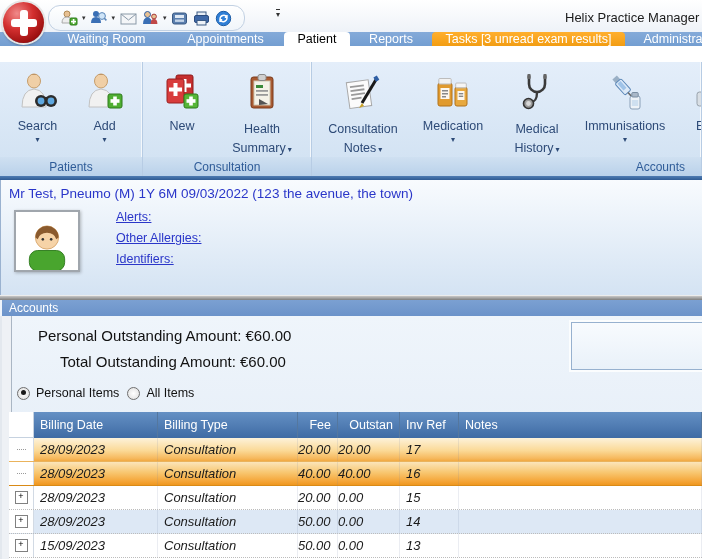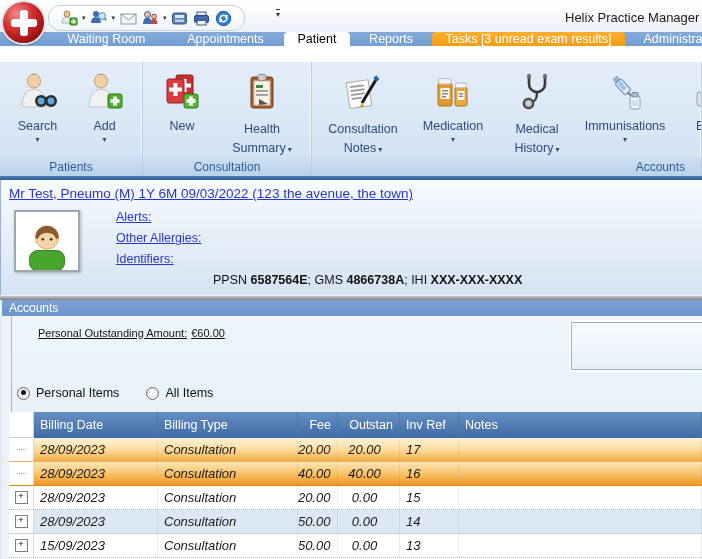--- a/index.html
+++ b/index.html
@@ -48,59 +48,59 @@
   .caret-inline .lblwrap{text-align:center;}
   .caret-inline .btn-caret{display:inline;margin-left:2px;}
   .group-label{height:19px;display:flex;align-items:center;justify-content:center;font-size:12px;color:#2f5c98;
     background:linear-gradient(#cfe0f1,#b9d1ea);}
   .g-clinical .group-label{justify-content:flex-end;padding-right:16px;}
   .ribbon-bottom{position:absolute;left:0;top:176px;right:0;height:4px;background:linear-gradient(#4f7cb2,#2f5b94);}
 
   
   .banner{position:absolute;left:0;top:180px;right:0;height:115px;
     background:linear-gradient(#f8fbfe,#d4e3f3);border-left:1px solid #9ab2d0;}
-  .patient-link{position:absolute;left:8px;top:6px;font-size:13.5px;color:#2a36c9;text-decoration:underline;white-space:nowrap;cursor:pointer;}
+  .patient-link{position:absolute;left:8px;top:6px;font-size:13.5px;color:#2a36c9;white-space:nowrap;cursor:pointer;}
   .avatar{position:absolute;left:13px;top:30px;width:62px;height:58px;background:#fff;border:2px solid #a0a6ad;
     box-shadow:1px 1px 3px rgba(0,0,0,.25);display:flex;align-items:flex-end;justify-content:center;overflow:hidden;}
   .banner-links{position:absolute;left:115px;top:30px;display:flex;flex-direction:column;}
   .banner-links a{font-size:12.5px;color:#2a36c9;text-decoration:underline;height:21px;cursor:pointer;}
   .identifiers{position:absolute;left:212px;top:93px;font-size:12.5px;color:#121212;white-space:nowrap;}
   .identifiers b{font-weight:bold;}
 
   
   .splitter{position:absolute;left:0;top:295px;right:0;height:5px;background:linear-gradient(#c7c7c7,#6d6d6d);
     border-top:1px solid #ececec;cursor:row-resize;}
   .accounts-header{position:absolute;left:0;top:300px;right:0;height:16px;line-height:16px;padding-left:7px;
     font-size:12px;color:#fff;background:linear-gradient(#7ba0d2,#6b93ca);border-left:2px solid #eef4fb;}
   .accounts-body{position:absolute;left:0;top:316px;right:0;bottom:0;background:linear-gradient(#eff5fb,#dfe9f5);}
   .left-strip{position:absolute;left:0;top:0;bottom:0;width:9px;background:#eef1f5;
     border-left:2px solid #e3e8ee;border-right:1px solid #aab6c4;}
-  .amount{position:absolute;font-size:11px;color:#111;text-decoration:underline;}
+  .amount{position:absolute;font-size:15px;color:#111;}
   .amount .val{margin-left:4px;}
   .amount-personal{left:38px;top:11px;}
   .amount-total{left:60px;top:37px;}
   .empty-panel{position:absolute;left:571px;top:6px;width:140px;height:46px;
     background:linear-gradient(#f8fbfe,#e9f1f9);border:1px solid #97b1cf;box-shadow:0 0 0 2px #fbfdfe;}
-  .filters{position:absolute;left:17px;top:70px;display:flex;gap:27px;align-items:center;font-size:12.5px;color:#111;}
+  .filters{position:absolute;left:17px;top:70px;display:flex;gap:8px;align-items:center;font-size:12.5px;color:#111;}
   .filter{display:flex;align-items:center;cursor:pointer;}
   .radio{width:11px;height:11px;border-radius:50%;border:1px solid #6f6f6f;background:radial-gradient(#ffffff,#dcdcdc);
     display:inline-block;margin-right:6px;position:relative;}
   .radio.selected::after{content:"";position:absolute;left:2.5px;top:2.5px;width:5px;height:5px;border-radius:50%;background:#1a1a1a;}
 
   
   .billing-table{position:absolute;left:9px;top:96px;right:0;}
   .t-header,.t-row{display:grid;grid-template-columns:25px 124px 140px 40px 62px 59px 1fr;}
   .t-header{height:26px;}
   .h-gutter{background:#fff;border-right:1px solid #c6d2e0;border-bottom:1px solid #c6d2e0;}
   .h-cell{background:linear-gradient(#6490c4,#3f6ba4);color:#fff;font-size:12.5px;line-height:26px;
     padding-left:6px;border-right:1px solid #54779f;white-space:nowrap;overflow:hidden;cursor:pointer;}
   .h-cell.num{text-align:right;padding-right:6px;padding-left:0;}
   .t-row{height:23px;font-size:13px;color:#1b1b1b;align-items:center;}
   .cell{padding-left:6px;white-space:nowrap;overflow:hidden;border-right:1px solid rgba(110,130,160,.14);height:100%;line-height:23px;font-style:italic;}
-  .cell.num{text-align:center;padding-right:8px;padding-left:0;}
+  .cell.num{text-align:left;padding-right:8px;padding-left:0;}
   .gutter{height:100%;background:#fff;border-right:1px solid #d2dae4;display:flex;align-items:center;justify-content:center;}
   .expander{width:11px;height:11px;border:1px solid #808080;background:#fff;font-size:9px;line-height:9px;
     text-align:center;color:#000;cursor:pointer;}
   .expander::before{content:"+";}
   .stub{width:9px;border-top:1px dotted #9a9a9a;}
   .row-outstanding{background:linear-gradient(180deg,#fdf2da 0%,#fbd996 55%,#f6b95e 88%,#f1a941 100%);border-bottom:1px solid #eab35c;}
   .row-outstanding-sel{background:linear-gradient(180deg,#fbe5ba 0%,#f8c771 45%,#f4a436 85%,#ef971f 100%);border-bottom:1px solid #d98a16;}
   .row-paid{background:#fff;border-bottom:1px dotted #bcbcbc;}
   .row-alt{background:#dde8f5;border-bottom:1px dotted #bcbcbc;}
   .t-filler{height:8px;background:#fff;}
@@ -353,32 +353,32 @@
           <path d="M17.5 21 a12.5 12.5 0 0 1 25 0 l-2.5 2 q-2 -7 -10 -7 q-8 0 -10 7 Z" fill="#8a5a2e"></path>
           <circle cx="25.5" cy="23" r="1.4" fill="#333"></circle>
           <circle cx="34.5" cy="23" r="1.4" fill="#333"></circle>
         </svg>
     </div>
     <div class="banner-links">
       <a>Alerts:</a>
       <a>Other Allergies:</a>
       <a>Identifiers:</a>
     </div>
-    <div class="identifiers">
-      <span>PPSN</span> <b>6587564E</b><span>; </span><span>GMS</span> <b>4866738A</b><span>; </span><span>IHI</span> <b>XXX-XXX-XXXX</b>
-    </div>
   </div>
 
   <div class="splitter"></div>
   <div class="accounts-header">Accounts</div>
 
   <div class="accounts-body">
     <div class="left-strip"></div>
     <div class="amount amount-personal">
       <span>Personal Outstanding Amount:</span><span class="val">€60.00</span>
+    </div>
+    <div class="amount amount-total">
+      <span>Total Outstanding Amount:</span><span class="val">€60.00</span>
     </div>
     <div class="empty-panel"></div>
 
     <div class="filters">
       <label class="filter">
         <span class="radio selected"></span>
         <span>Personal Items</span>
       </label>
       <label class="filter">
         <span class="radio"></span>

